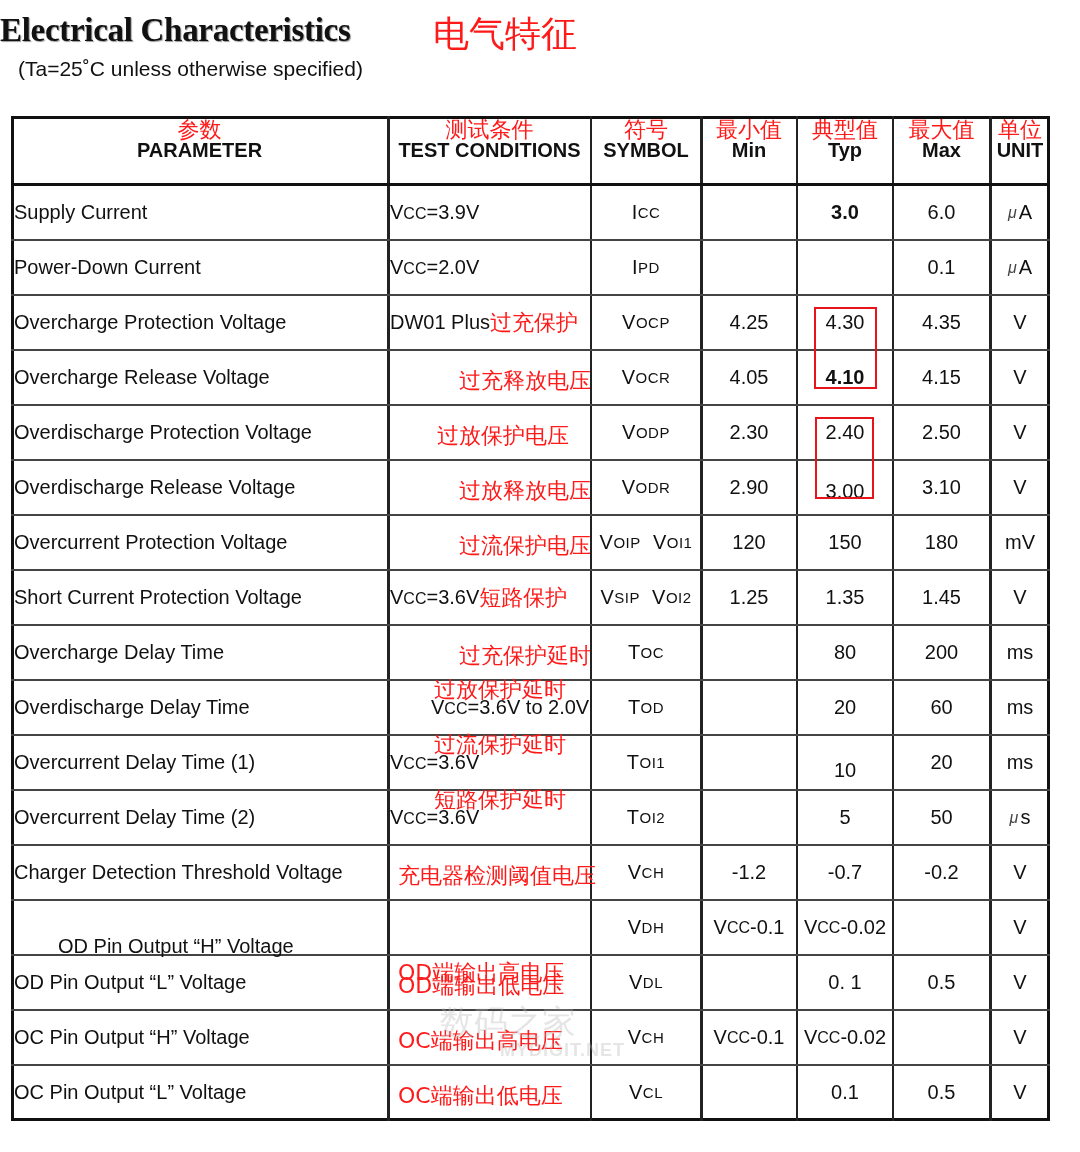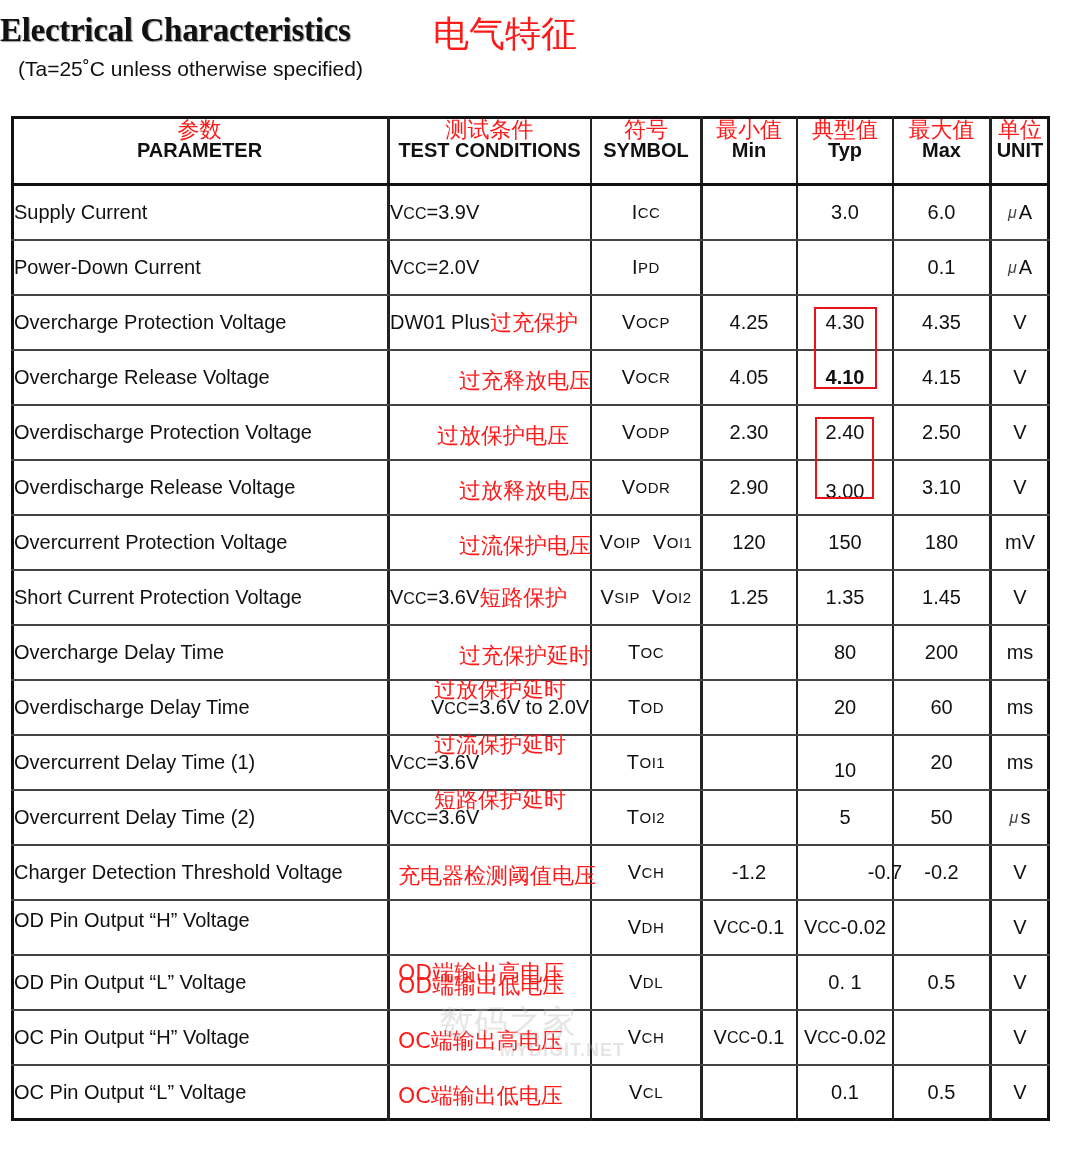--- a/index.html
+++ b/index.html
@@ -88,21 +88,21 @@
     </div>
   </div>
 <div id="body-rows">
     <div>
       <div class="cell " style="left: 14px; top: 186px; width: 373px; height: 53px;">Supply Current</div>
       <div class="cell " style="left: 390px; top: 186px; width: 201px; height: 53px; overflow: visible;">
         <span>V<small style="font-size:16px">CC</small>=3.9V</span>
       </div>
       <div class="cell c-center sym" style="left: 591px; top: 186px; width: 110px; height: 53px;">I<small>CC</small></div>
       <div class="cell c-center" style="left: 701px; top: 186px; width: 96px; height: 53px;"></div>
-      <div class="cell c-center" style="left: 797px; top: 186px; width: 96px; height: 53px;">3.0</div>
+      <div class="cell c-center" style="left: 797px; top: 186px; width: 96px; height: 53px; font-weight: bold;">3.0</div>
       <div class="cell c-center" style="left: 893px; top: 186px; width: 97px; height: 53px;">6.0</div>
       <div class="cell c-center" style="left: 990px; top: 186px; width: 60px; height: 53px;"><span class="mu">μ</span>A</div>
     </div>
     <div>
       <div class="cell " style="left: 14px; top: 241px; width: 373px; height: 53px;">Power-Down Current</div>
       <div class="cell " style="left: 390px; top: 241px; width: 201px; height: 53px; overflow: visible;">
         <span>V<small style="font-size:16px">CC</small>=2.0V</span>
       </div>
       <div class="cell c-center sym" style="left: 591px; top: 241px; width: 110px; height: 53px;">I<small>PD</small></div>
       <div class="cell c-center" style="left: 701px; top: 241px; width: 96px; height: 53px;"></div>
@@ -225,26 +225,26 @@
       <div class="cell c-center" style="left: 893px; top: 791px; width: 97px; height: 53px;">50</div>
       <div class="cell c-center" style="left: 990px; top: 791px; width: 60px; height: 53px;"><span class="mu">μ</span>s</div>
     </div>
     <div>
       <div class="cell " style="left: 14px; top: 846px; width: 373px; height: 53px;">Charger Detection Threshold Voltage</div>
       <div class="cell " style="left: 390px; top: 846px; width: 201px; height: 53px; overflow: visible; justify-content: flex-start;">
         <span class="red" style="margin-left: 8px; margin-top: 6px;">充电器检测阈值电压</span>
       </div>
       <div class="cell c-center sym" style="left: 591px; top: 846px; width: 110px; height: 53px;">V<small>CH</small></div>
       <div class="cell c-center" style="left: 701px; top: 846px; width: 96px; height: 53px;">-1.2</div>
-      <div class="cell c-center" style="left: 797px; top: 846px; width: 96px; height: 53px; padding-left: 40px;">-0.7</div>
+      <div class="cell c-center" style="left: 797px; top: 846px; width: 96px; height: 53px;">-0.7</div>
       <div class="cell c-center" style="left: 893px; top: 846px; width: 97px; height: 53px;">-0.2</div>
       <div class="cell c-center" style="left: 990px; top: 846px; width: 60px; height: 53px;">V</div>
     </div>
     <div>
-      <div class="cell " style="left: 14px; top: 901px; width: 373px; height: 38px;">OD Pin Output “H” Voltage</div>
+      <div class="cell " style="left: 14px; top: 927px; width: 373px; height: 38px; padding-left: 44px;">OD Pin Output “H” Voltage</div>
       <div class="cell " style="left: 390px; top: 943px; width: 221px; height: 53px; overflow: visible; justify-content: flex-start;">
         <span class="red" style="margin-left: 8px; margin-top: 6px;">OD端输出高电压</span>
       </div>
       <div class="cell c-center sym" style="left: 591px; top: 901px; width: 110px; height: 53px;">V<small>DH</small></div>
       <div class="cell c-center" style="left: 701px; top: 901px; width: 96px; height: 53px;">V<small style="font-size:16px">CC</small>-0.1</div>
       <div class="cell c-center" style="left: 797px; top: 901px; width: 96px; height: 53px;">V<small style="font-size:16px">CC</small>-0.02</div>
       <div class="cell c-center" style="left: 893px; top: 901px; width: 97px; height: 53px;"></div>
       <div class="cell c-center" style="left: 990px; top: 901px; width: 60px; height: 53px;">V</div>
     </div>
     <div>

